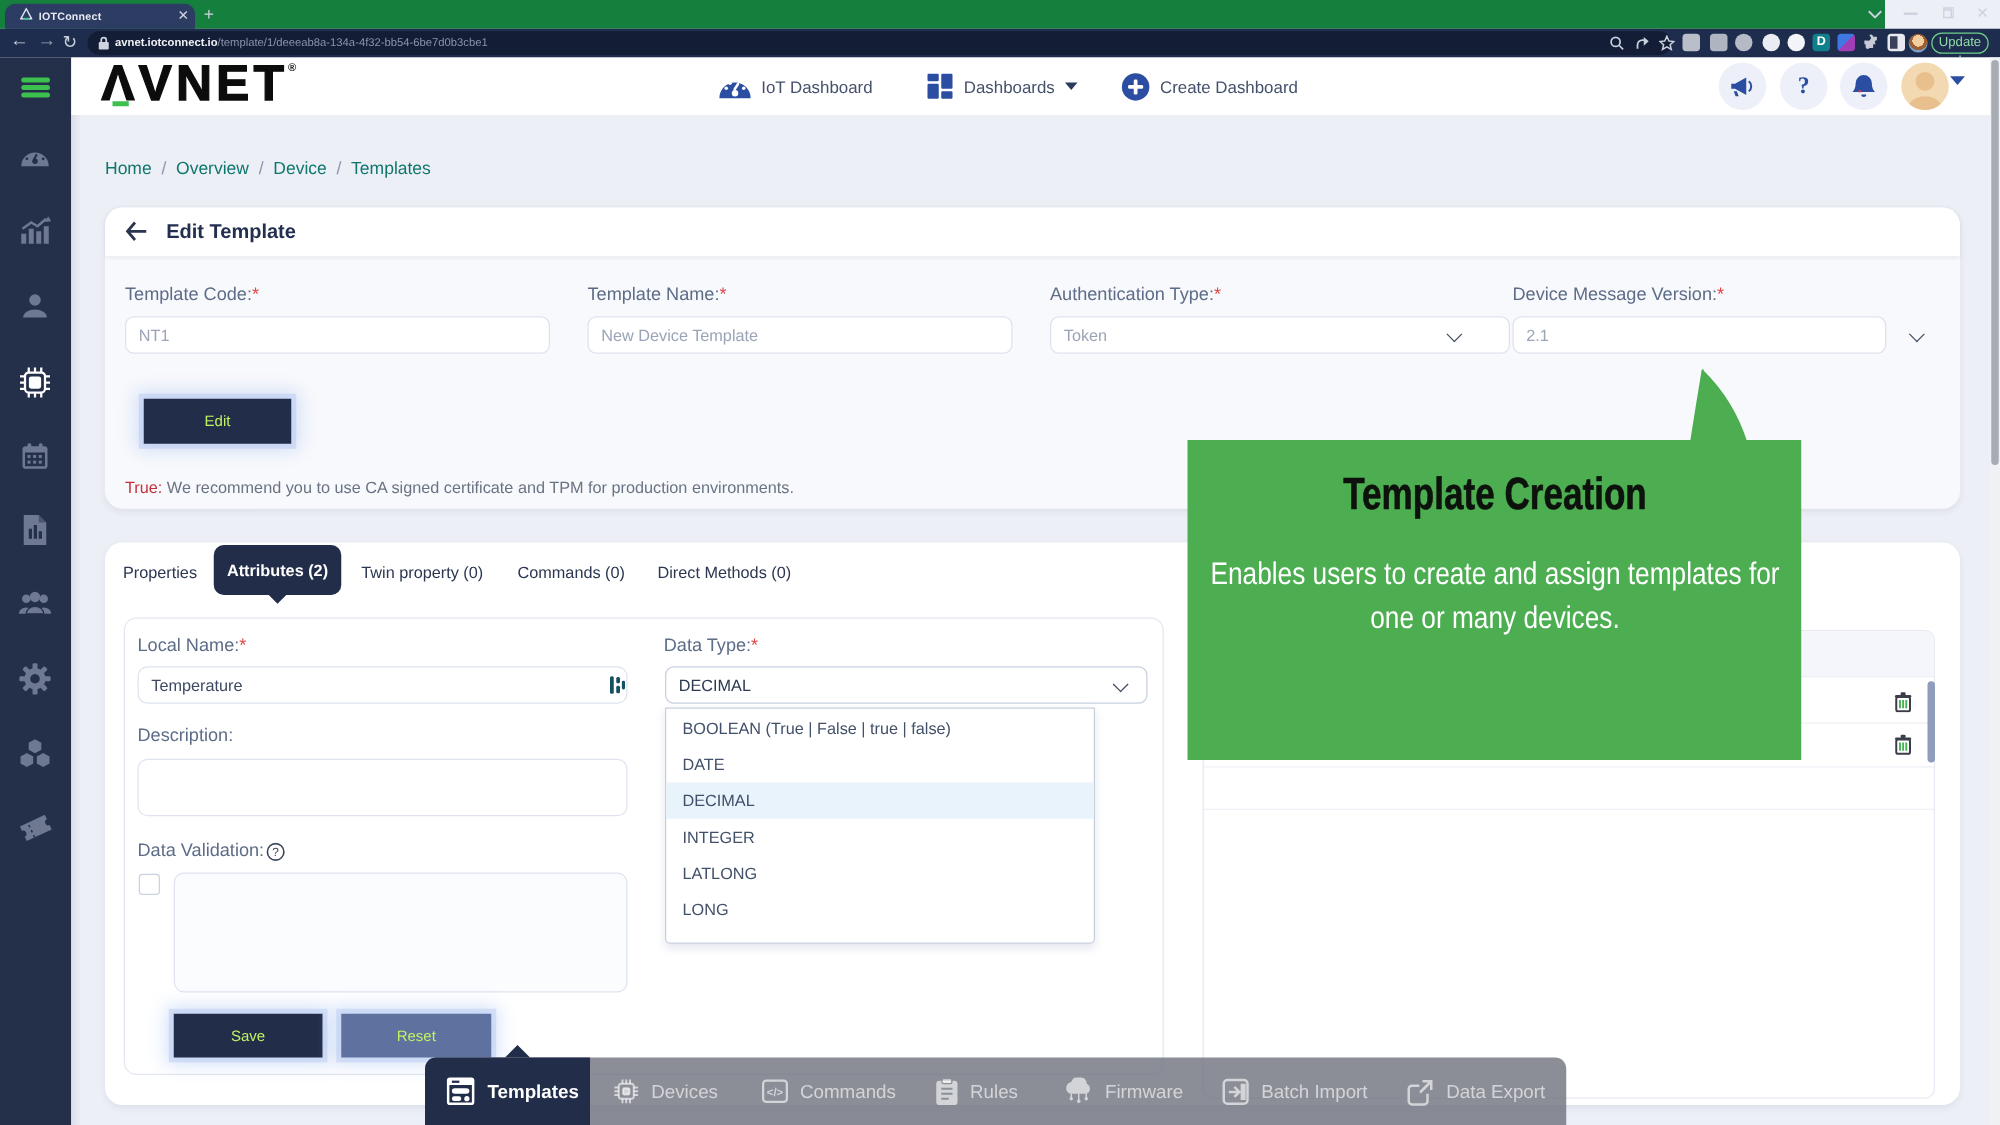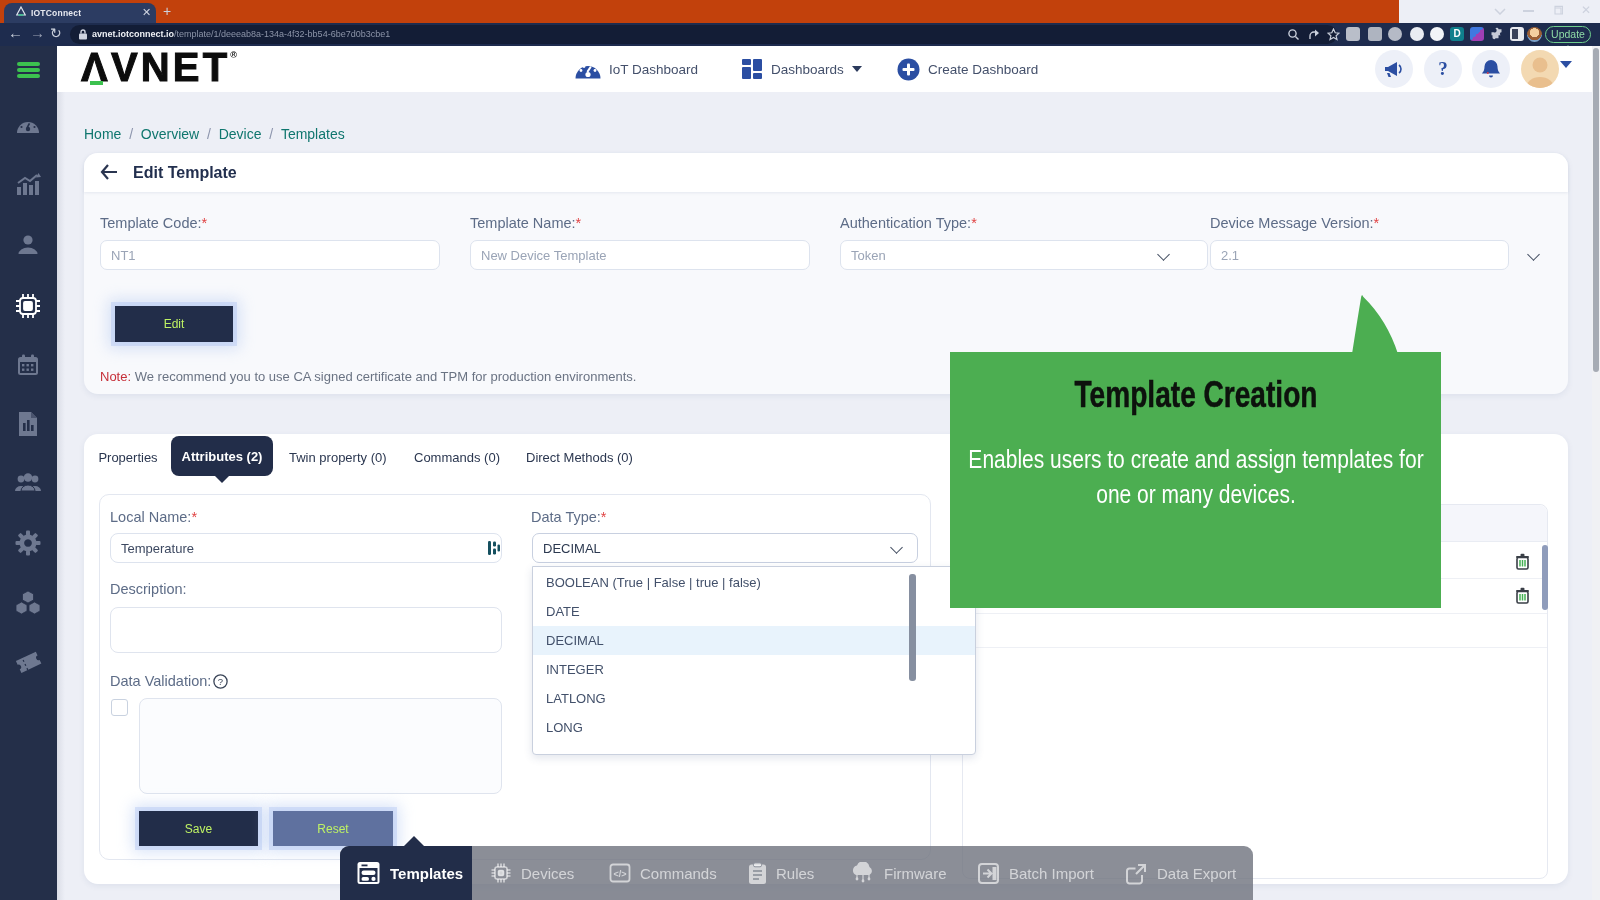--- a/index.html
+++ b/index.html
@@ -1,20 +1,20 @@
 <!DOCTYPE html>
 <html><head>
 <meta charset="utf-8">
 <style>
 *{margin:0;padding:0;box-sizing:border-box}
 html,body{width:1600px;height:900px;overflow:hidden;background:#edeff6;font-family:"Liberation Sans",sans-serif;}
 .abs{position:absolute}
 #stage{position:relative;width:1600px;height:900px;overflow:hidden}
 
-#tabbar{position:absolute;left:0;top:0;width:1399px;height:23px;background:#c2410c}
+#tabbar{position:absolute;left:0;top:0;width:1508px;height:23px;background:#15803d}
 #activetab{position:absolute;left:4px;top:3px;width:152px;height:20px;background:#2c3c62;border-radius:8px 8px 0 0;color:#e8eaf1;font-size:11px}
 #toolbar{position:absolute;left:0;top:23px;width:1600px;height:23px;background:#1e2c4e}
 #urlpill{position:absolute;left:70px;top:25px;width:1267px;height:19px;background:#131d36;border-radius:10px;color:#dfe3ea;font-size:9px}
 .cicon{color:#c9cfdb}
 
 #sidebar{position:absolute;left:0;top:46px;width:57px;height:854px;background:#242f49}
 .sic{position:absolute;left:28px;transform:translateX(-50%);color:#6e7890}
 
 #header{position:absolute;left:57px;top:46px;width:1543px;height:46px;background:#fff;box-shadow:0 1px 4px rgba(50,70,120,.10)}
 .hnav{position:absolute;top:0;height:46px;display:flex;align-items:center;color:#44506b;font-size:13.5px}
@@ -246,39 +246,39 @@
   </div>
   <span class="abs" style="left:1503px;top:15px;width:0;height:0;border-left:6px solid transparent;border-right:6px solid transparent;border-top:7px solid #2b4ea2"></span>
 </div>
 
 <div id="main">
       <div class="abs" style="left:0;top:0;width:8px;height:808px;background:linear-gradient(to right,rgba(60,70,100,.10),rgba(60,70,100,0))"></div>
   <div class="abs" style="left:27px;top:34px;font-size:14px">
     <span class="link">Home</span><span style="color:#8d95ad">&nbsp;&nbsp;/&nbsp;&nbsp;</span><span class="link">Overview</span><span style="color:#8d95ad">&nbsp;&nbsp;/&nbsp;&nbsp;</span><span class="link">Device</span><span style="color:#8d95ad">&nbsp;&nbsp;/&nbsp;&nbsp;</span><span class="link">Templates</span>
   </div>
 
-  <div class="card" style="left:27px;top:61px;width:1484px;height:241px;background:#f8f9fc">
+  <div class="card" style="left:27px;top:74px;width:1484px;height:241px;background:#f8f9fc">
     <div class="abs" style="left:0;top:0;width:100%;height:39px;background:#fff;border-radius:14px 14px 0 0;box-shadow:0 1px 3px rgba(60,80,130,.10)"></div>
     <svg class="abs" style="left:16px;top:11px" width="18" height="16" viewBox="0 0 18 16">
           <path d="M8 1 L2 8 L8 15 M2 8 H17" stroke="#2a3550" stroke-width="2.2" fill="none"></path>
         </svg>
     <div class="abs" style="left:49px;top:11px;font-size:16px;font-weight:bold;color:#222f4e">Edit Template</div>
 
     <div class="lbl" style="left:16px;top:62px">Template Code:<span class="req">*</span></div>
     <div class="lbl" style="left:386px;top:62px">Template Name:<span class="req">*</span></div>
     <div class="lbl" style="left:756px;top:62px">Authentication Type:<span class="req">*</span></div>
     <div class="lbl" style="left:1126px;top:62px">Device Message Version:<span class="req">*</span></div>
     <div class="inp" style="left:16px;top:87px;width:340px">NT1</div>
     <div class="inp" style="left:386px;top:87px;width:340px">New Device Template</div>
     <div class="inp" style="left:756px;top:87px;width:368px">Token</div>
     <div class="inp" style="left:1126px;top:87px;width:299px">2.1</div>
     <span class="chev" style="left:1075px;top:97px"></span>
     <span class="chev" style="left:1445px;top:97px"></span>
     <div class="btn btn-dark" style="left:31px;top:153px;width:118px;height:36px">Edit</div>
-    <div class="abs" style="left:16px;top:216px;font-size:13px;color:#6a7383"><span style="color:#c62f39">Note:</span> We recommend you to use CA signed certificate and TPM for production environments.</div>
+    <div class="abs" style="left:16px;top:216px;font-size:13px;color:#6a7383"><span style="color:#c62f39">True:</span> We recommend you to use CA signed certificate and TPM for production environments.</div>
   </div>
 
   <div class="card" style="left:27px;top:342px;width:1484px;height:450px">
     <div class="tab" style="left:8px;width:72px;justify-content:center">Properties</div>
     <div class="abs" style="left:87px;top:2px;width:102px;height:40px;background:#222d49;border-radius:8px;color:#fff;font-size:13px;display:flex;align-items:center;justify-content:center;font-weight:bold">Attributes (2)</div>
     <span class="abs" style="left:131px;top:42px;width:0;height:0;border-left:7px solid transparent;border-right:7px solid transparent;border-top:7px solid #222d49"></span>
     <div class="tab" style="left:205px">Twin property (0)</div>
     <div class="tab" style="left:330px">Commands (0)</div>
     <div class="tab" style="left:442px">Direct Methods (0)</div>
 
@@ -334,21 +334,21 @@
               <g stroke="#45b054" stroke-width="1.5">
                 <line x1="5" y1="7" x2="5" y2="13.5"></line>
                 <line x1="7.5" y1="7" x2="7.5" y2="13.5"></line>
                 <line x1="10" y1="7" x2="10" y2="13.5"></line>
               </g>
             </g>
           </svg>
       <div class="abs" style="left:579px;top:40px;width:6px;height:65px;background:#8f9cbb;border-radius:3px"></div>
     </div>
 
-    <div class="abs" style="left:448px;top:132px;width:444px;height:189px;background:#fff;border:1px solid #c9d0de;border-radius:0 0 4px 4px;box-shadow:0 3px 8px rgba(50,70,120,.14);overflow:hidden">
+    <div class="abs" style="left:448px;top:132px;width:344px;height:189px;background:#fff;border:1px solid #c9d0de;border-radius:0 0 4px 4px;box-shadow:0 3px 8px rgba(50,70,120,.14);overflow:hidden">
       <div class="dd-item" style="margin-top:1px">BOOLEAN (True | False | true | false)</div>
       <div class="dd-item">DATE</div>
       <div class="dd-item" style="background:#e8f3fc">DECIMAL</div>
       <div class="dd-item">INTEGER</div>
       <div class="dd-item">LATLONG</div>
       <div class="dd-item">LONG</div>
       <div class="abs" style="left:376px;top:7px;width:7px;height:107px;background:#868fa0;border-radius:3px"></div>
     </div>
   </div>
 </div>

